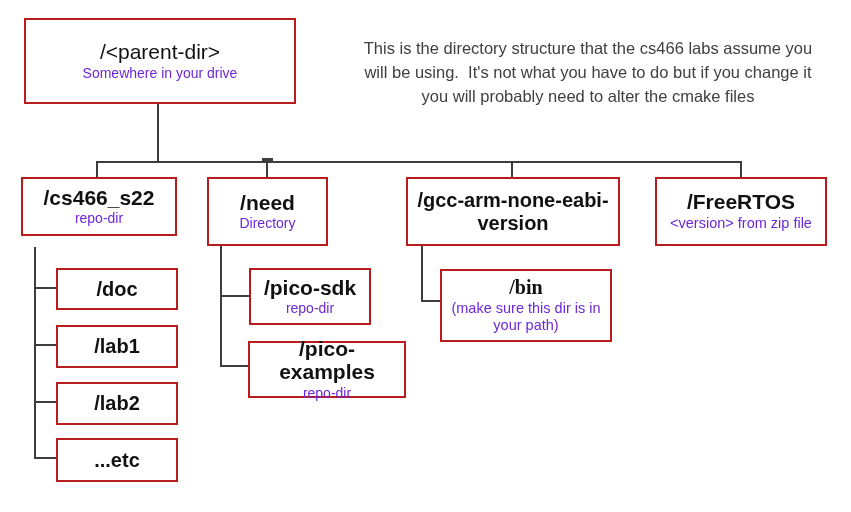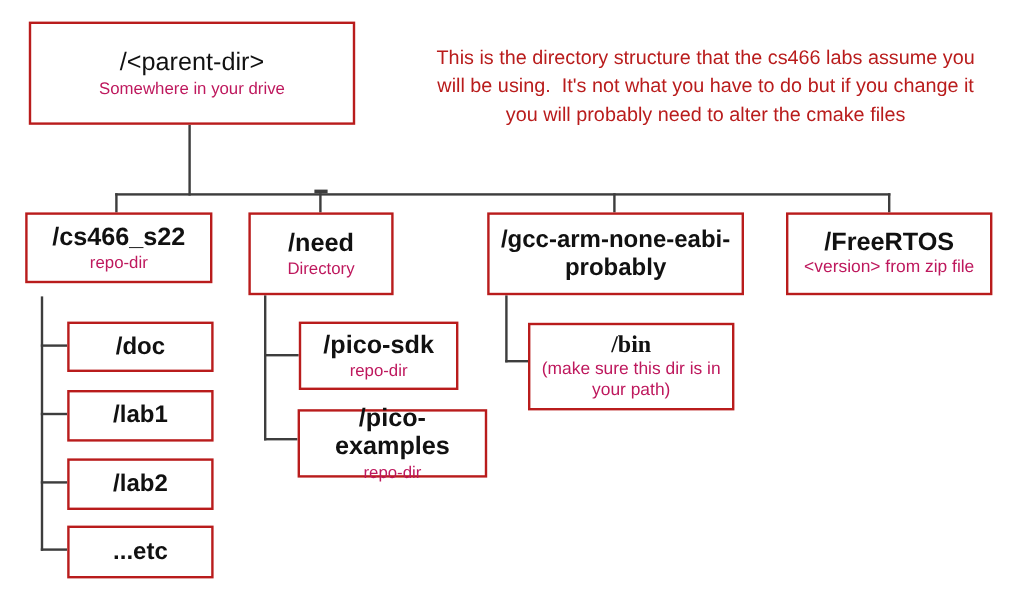--- a/index.html
+++ b/index.html
@@ -35,37 +35,37 @@
     white-space: pre-line;
     color: #111111;
   }
   .node .title.regular {
     font-weight: normal;
   }
   .node .subtitle {
     font-size: 14px;
     line-height: 1.22;
     white-space: pre-line;
-    color: #be185d;
+    color: #6d28d9;
     margin-top: 1px;
   }
   .line {
     position: absolute;
     background: #3d3d3d;
   }
   #note {
     position: absolute;
     left: 328px;
     top: 36px;
     width: 520px;
     text-align: center;
     font-size: 16.5px;
     line-height: 24px;
     white-space: pre-line;
-    color: #b91c1c;
+    color: #404040;
   }
 </style>
 </head>
 <body>
 
 <div id="canvas">
 
   <div id="note">This is the directory structure that the cs466 labs assume you
 will be using.&nbsp; It's not what you have to do but if you change it
 you will probably need to alter the cmake files</div>
@@ -101,21 +101,21 @@
     <div class="subtitle">repo-dir</div>
   </div>
 
   <div class="node" style="left:207px; top:177px; width:121px; height:69px;">
     <div class="title">/need</div>
     <div class="subtitle">Directory</div>
   </div>
 
   <div class="node" style="left:406px; top:177px; width:214px; height:69px;">
     <div class="title" style="font-size:20px;">/gcc-arm-none-eabi-
-probably</div>
+version</div>
   </div>
 
   <div class="node" style="left:655px; top:177px; width:172px; height:69px;">
     <div class="title">/FreeRTOS</div>
     <div class="subtitle" style="font-size:14.5px;">&lt;version&gt; from zip file</div>
   </div>
 
   <div class="node" style="left:56px; top:268px; width:122px; height:42px;">
     <div class="title" style="font-size:20px;">/doc</div>
   </div>
@@ -125,21 +125,21 @@
   </div>
 
   <div class="node" style="left:56px; top:382px; width:122px; height:43px;">
     <div class="title" style="font-size:20px;">/lab2</div>
   </div>
 
   <div class="node" style="left:56px; top:438px; width:122px; height:44px;">
     <div class="title" style="font-size:20px;">...etc</div>
   </div>
 
-  <div class="node" style="left:249px; top:268px; width:133px; height:57px;">
+  <div class="node" style="left:249px; top:268px; width:122px; height:57px;">
     <div class="title">/pico-sdk</div>
     <div class="subtitle">repo-dir</div>
   </div>
 
   <div class="node" style="left:248px; top:341px; width:158px; height:57px;">
     <div class="title">/pico-examples</div>
     <div class="subtitle">repo-dir</div>
   </div>
 
   <div class="node" style="left:440px; top:269px; width:172px; height:73px;">

